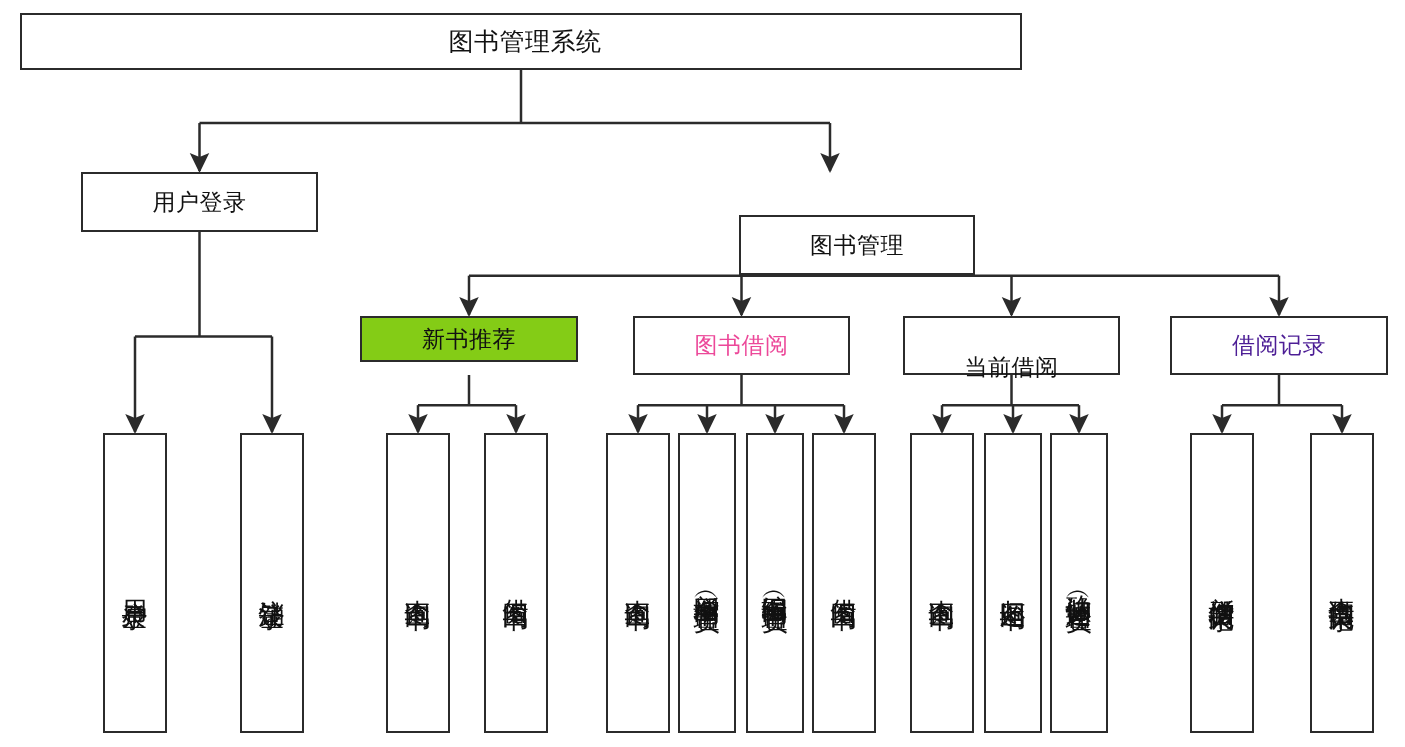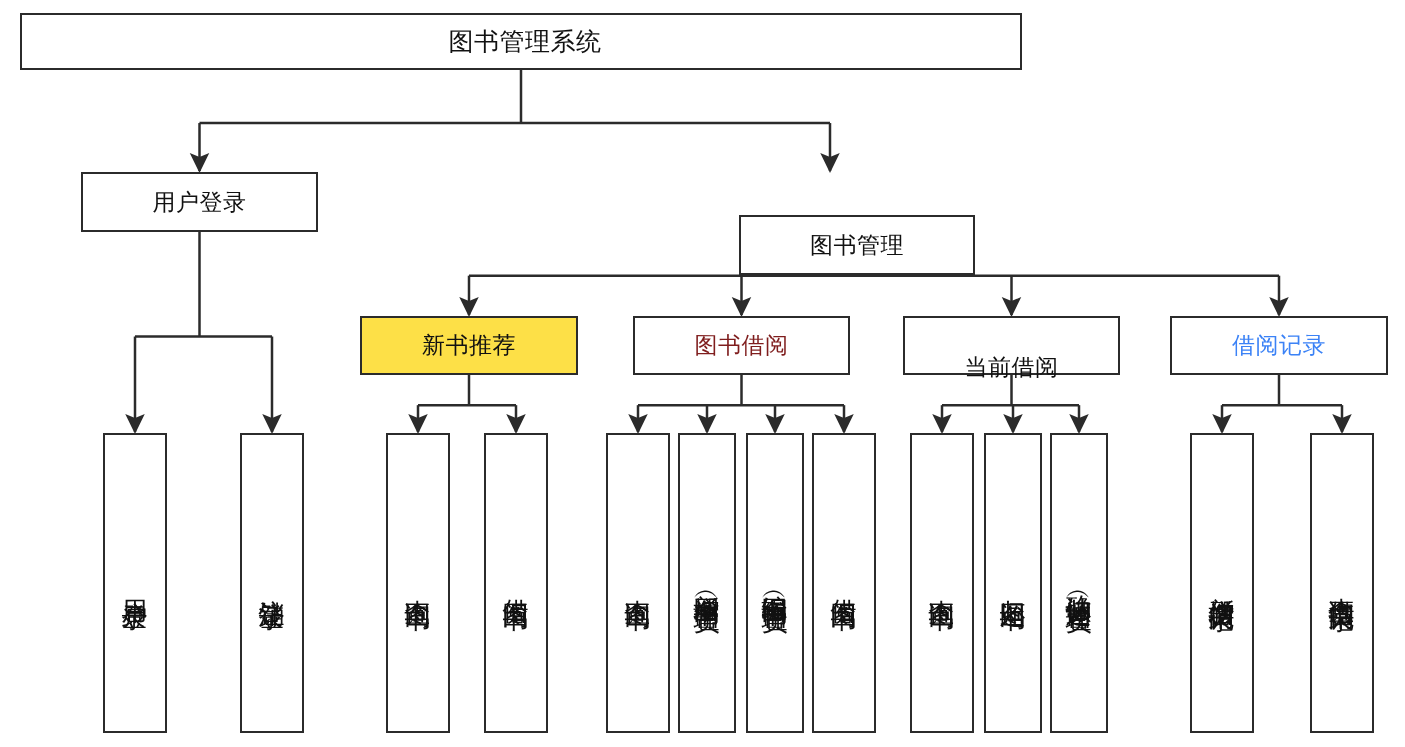--- a/index.html
+++ b/index.html
@@ -120,31 +120,31 @@
   <div id="nodes-layer">
       <div class="node node-root" style="left: 20px; top: 13px; width: 1002px; height: 57px; border-color: rgb(43, 43, 43); background: rgb(255, 255, 255); padding-left: 8px;">
         <span class="node-label" style="color: rgb(17, 17, 17);">图书管理系统</span>
       </div>
       <div class="node" style="left: 81px; top: 172px; width: 237px; height: 60px; border-color: rgb(43, 43, 43); background: rgb(255, 255, 255);">
         <span class="node-label" style="color: rgb(17, 17, 17);">用户登录</span>
       </div>
       <div class="node" style="left: 739px; top: 172px; width: 236px; height: 60px; border-color: rgb(43, 43, 43); background: rgb(255, 255, 255); margin-top: 43px;">
         <span class="node-label" style="color: rgb(17, 17, 17);">图书管理</span>
       </div>
-      <div class="node" style="left: 360px; top: 316px; width: 218px; height: 59px; border-color: rgb(43, 43, 43); background: #fde047;">
+      <div class="node" style="left: 360px; top: 316px; width: 218px; height: 46px; border-color: rgb(43, 43, 43); background: #84cc16;">
         <span class="node-label" style="color: rgb(17, 17, 17);">新书推荐</span>
       </div>
       <div class="node" style="left: 633px; top: 316px; width: 217px; height: 59px; border-color: rgb(43, 43, 43); background: rgb(255, 255, 255);">
-        <span class="node-label" style="color: #7f1d1d;">图书借阅</span>
+        <span class="node-label" style="color: #ec4899;">图书借阅</span>
       </div>
       <div class="node" style="left: 903px; top: 316px; width: 217px; height: 59px; border-color: rgb(43, 43, 43); background: rgb(255, 255, 255);">
         <span class="node-label" style="color: rgb(17, 17, 17); margin-top: 44px;">当前借阅</span>
       </div>
       <div class="node" style="left: 1170px; top: 316px; width: 218px; height: 59px; border-color: rgb(43, 43, 43); background: rgb(255, 255, 255);">
-        <span class="node-label" style="color: #3b82f6;">借阅记录</span>
+        <span class="node-label" style="color: #4c1d95;">借阅记录</span>
       </div>
       <div class="node node-leaf" style="left: 103px; top: 433px; width: 64px; height: 300px; border-color: rgb(43, 43, 43); background: rgb(255, 255, 255);">
         <span class="node-label" style="color: rgb(17, 17, 17);">用户登录</span>
       </div>
       <div class="node node-leaf" style="left: 240px; top: 433px; width: 64px; height: 300px; border-color: rgb(43, 43, 43); background: rgb(255, 255, 255);">
         <span class="node-label" style="color: rgb(17, 17, 17);">注销登录</span>
       </div>
       <div class="node node-leaf" style="left: 386px; top: 433px; width: 64px; height: 300px; border-color: rgb(43, 43, 43); background: rgb(255, 255, 255);">
         <span class="node-label" style="color: rgb(17, 17, 17);">查询图书</span>
       </div>

